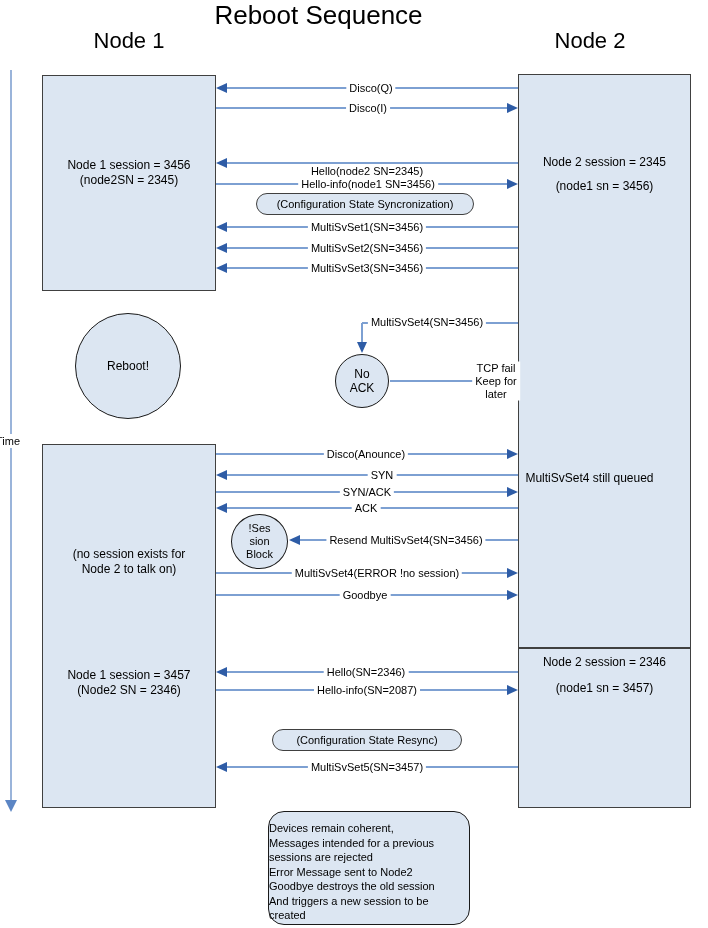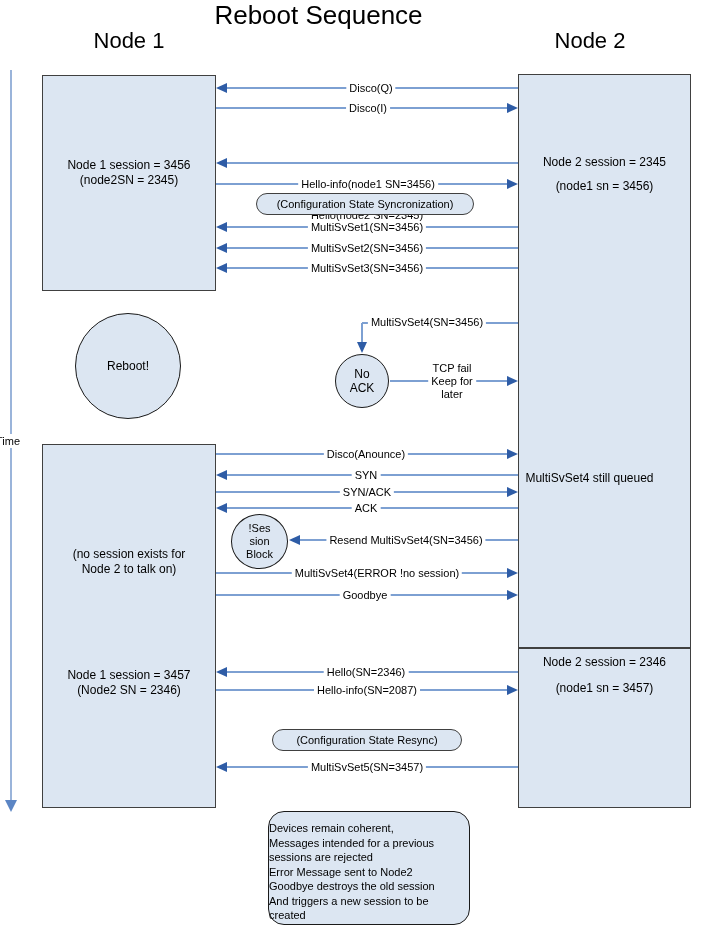--- a/index.html
+++ b/index.html
@@ -16,21 +16,21 @@
   .vline{position:absolute;width:2px;background:#7da0d2;}
   .head-l{position:absolute;width:0;height:0;border-top:5px solid transparent;
           border-bottom:5px solid transparent;border-right:11px solid #2e5ca6;}
   .head-r{position:absolute;width:0;height:0;border-top:5px solid transparent;
           border-bottom:5px solid transparent;border-left:11px solid #2e5ca6;}
   .head-d{position:absolute;width:0;height:0;border-left:5px solid transparent;
           border-right:5px solid transparent;border-top:11px solid #2e5ca6;}
   .mlabel{position:absolute;transform:translate(-50%,-50%);background:#fff;padding:0 3px;
           font-size:11px;white-space:nowrap;}
   .mlabel-multi{position:absolute;transform:translate(-50%,-50%);background:#fff;padding:0 3px;
-          font-size:11px;line-height:13px;text-align:center;white-space:pre-line;}
+          font-size:11px;line-height:13px;text-align:center;white-space:pre-line;margin-left:44px;}
   .pill{position:absolute;background:#dce6f2;border:1.5px solid #404040;border-radius:12px;
         display:flex;align-items:center;justify-content:center;font-size:11px;box-sizing:border-box;
         white-space:nowrap;}
   .note{position:absolute;background:#dce6f2;border:1.2px solid #1a1a1a;border-radius:16px;
         font-size:11px;line-height:14.5px;text-align:left;white-space:pre-line;
         padding-top:9px;box-sizing:border-box;}
   .timeline{position:absolute;width:2px;background:#9ab4da;}
   .time-head{position:absolute;width:0;height:0;border-left:6px solid transparent;
         border-right:6px solid transparent;border-top:12px solid #5b85c4;}
   .time-label{position:absolute;background:#fff;font-size:11px;padding:1px 0;}
@@ -80,21 +80,21 @@
     <div class="mlabel" style="left:371px;top:88px;">Disco(Q)</div>
   </div>
   <div>
     <div class="line" style="left:216px;top:107px;width:291px;"></div>
     <div class="head-r" style="left:507px;top:103px;"></div>
     <div class="mlabel" style="left:368px;top:108px;">Disco(I)</div>
   </div>
   <div>
     <div class="line" style="left:227px;top:162px;width:291px;"></div>
     <div class="head-l" style="left:216px;top:158px;"></div>
-    <div class="mlabel" style="left:367px;top:171px;margin-top:44px;">Hello(node2 SN=2345)</div>
+    <div class="mlabel" style="left:367px;top:171px;">Hello(node2 SN=2345)</div>
   </div>
   <div>
     <div class="line" style="left:216px;top:183px;width:291px;"></div>
     <div class="head-r" style="left:507px;top:179px;"></div>
     <div class="mlabel" style="left:368px;top:184px;">Hello-info(node1 SN=3456)</div>
   </div>
 
   <div class="pill" style="left:256px;top:193px;width:218px;height:22px;">(Configuration State Syncronization)</div>
 
   <div>
@@ -129,21 +129,21 @@
   </div>
 
   <div>
     <div class="line" style="left:216px;top:453px;width:291px;"></div>
     <div class="head-r" style="left:507px;top:449px;"></div>
     <div class="mlabel" style="left:366px;top:454px;">Disco(Anounce)</div>
   </div>
   <div>
     <div class="line" style="left:227px;top:474px;width:291px;"></div>
     <div class="head-l" style="left:216px;top:470px;"></div>
-    <div class="mlabel" style="left:366px;top:475px;">SYN</div>
+    <div class="mlabel" style="left:382px;top:475px;">SYN</div>
   </div>
   <div>
     <div class="line" style="left:216px;top:491px;width:291px;"></div>
     <div class="head-r" style="left:507px;top:487px;"></div>
     <div class="mlabel" style="left:367px;top:492px;">SYN/ACK</div>
   </div>
   <div>
     <div class="line" style="left:227px;top:507px;width:291px;"></div>
     <div class="head-l" style="left:216px;top:503px;"></div>
     <div class="mlabel" style="left:366px;top:508px;">ACK</div>

